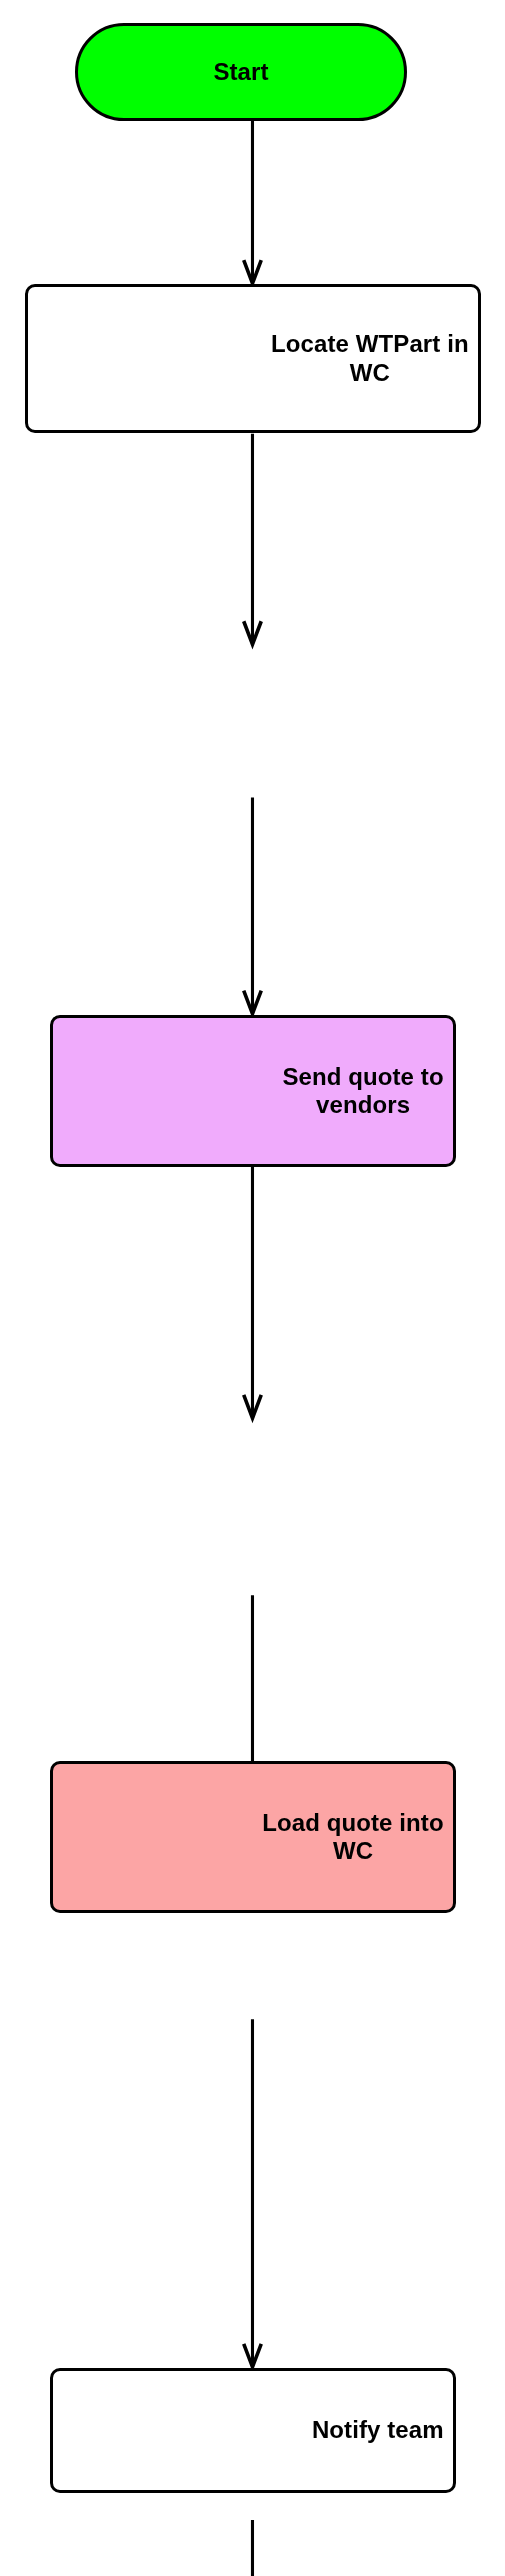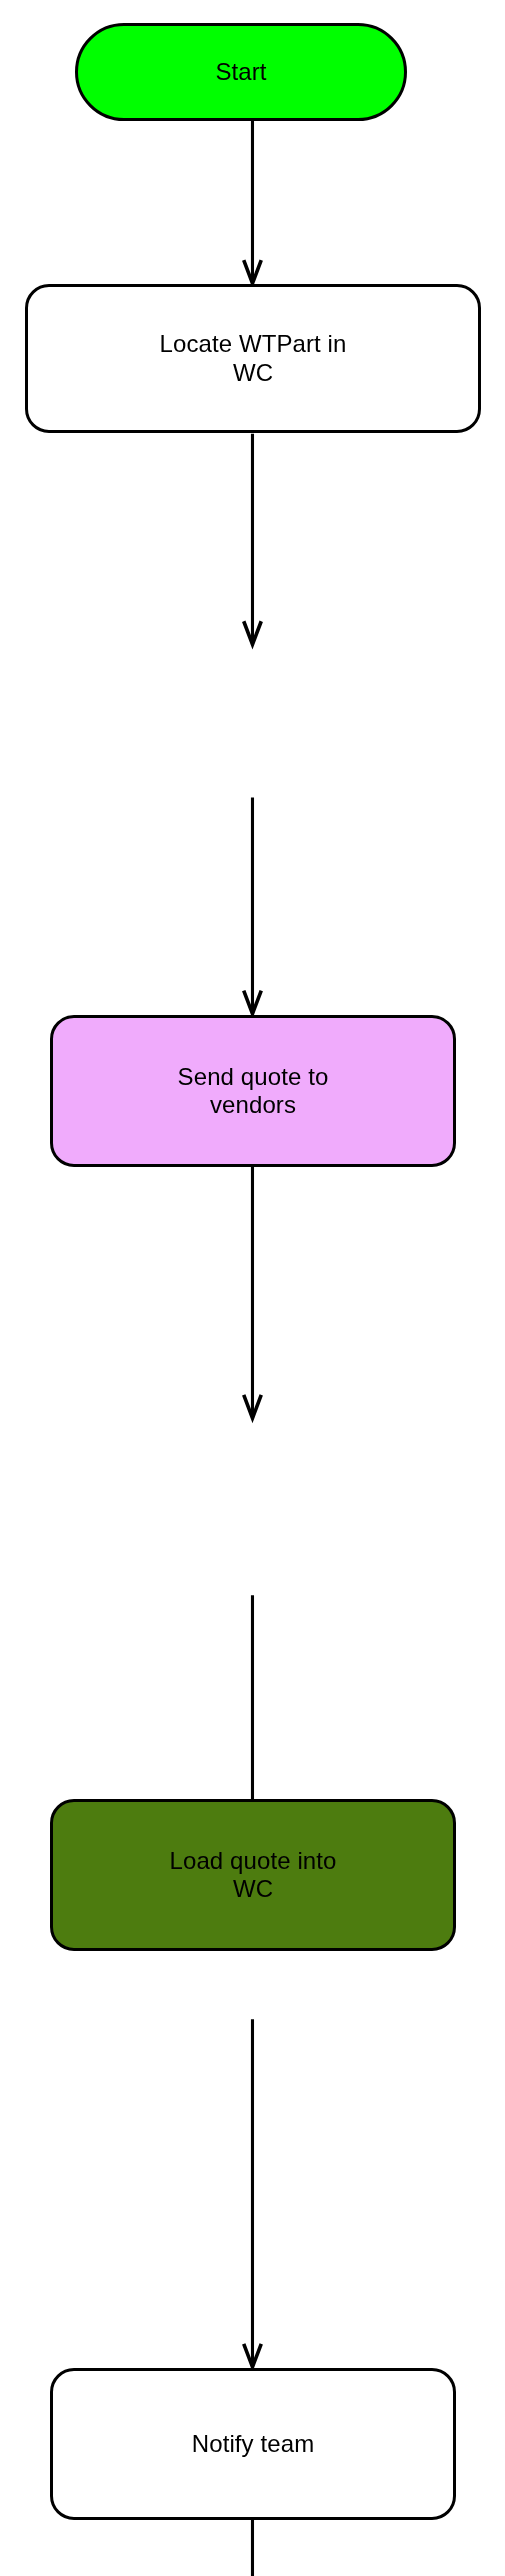--- a/index.html
+++ b/index.html
@@ -29,31 +29,32 @@
     justify-content: center;
     text-align: center;
     border: 3.1px solid #000000;
     background: #ffffff;
   }
   .node .node-label {
     display: block;
     color: #000000;
     font-size: 24px;
     line-height: 1.18;
-    font-weight: 400;
+    font-weight: 700;
     letter-spacing: 0.1px;
     white-space: pre-line;
     padding: 0 9.3px;
   }
   .node.terminal {
     border-width: 3.6px;
     background: #00ff00;
   }
   .node.process {
-    border-radius: 24px;
+    border-radius: 10px;
+    justify-content: flex-end;
   }
   .edge-svg {
     position: absolute;
     left: 0;
     top: 0;
     width: 506px;
     height: 2826px;
     pointer-events: none;
   }
   .edge-line {
@@ -102,23 +103,23 @@
 WC</span>
   </div>
 
 
   <div class="node process" id="node-send" style="left: 50px; top: 1015px; width: 406px; height: 152px; background: #f0abfc;">
     <span class="node-label">Send quote to
 vendors</span>
   </div>
 
 
-  <div class="node process" id="node-load" style="left: 50px; top: 1799px; width: 406px; height: 152px; background: #4d7c0f;">
+  <div class="node process" id="node-load" style="left: 50px; top: 1761px; width: 406px; height: 152px; background: #fca5a5;">
     <span class="node-label">Load quote into
 WC</span>
   </div>
 
-  <div class="node process" id="node-notify" style="left: 50px; top: 2368px; width: 406px; height: 152px; background: rgb(255, 255, 255);">
+  <div class="node process" id="node-notify" style="left: 50px; top: 2368px; width: 406px; height: 125px; background: rgb(255, 255, 255);">
     <span class="node-label">Notify team</span>
   </div>
 
 </div>
 
 
 </body></html>

